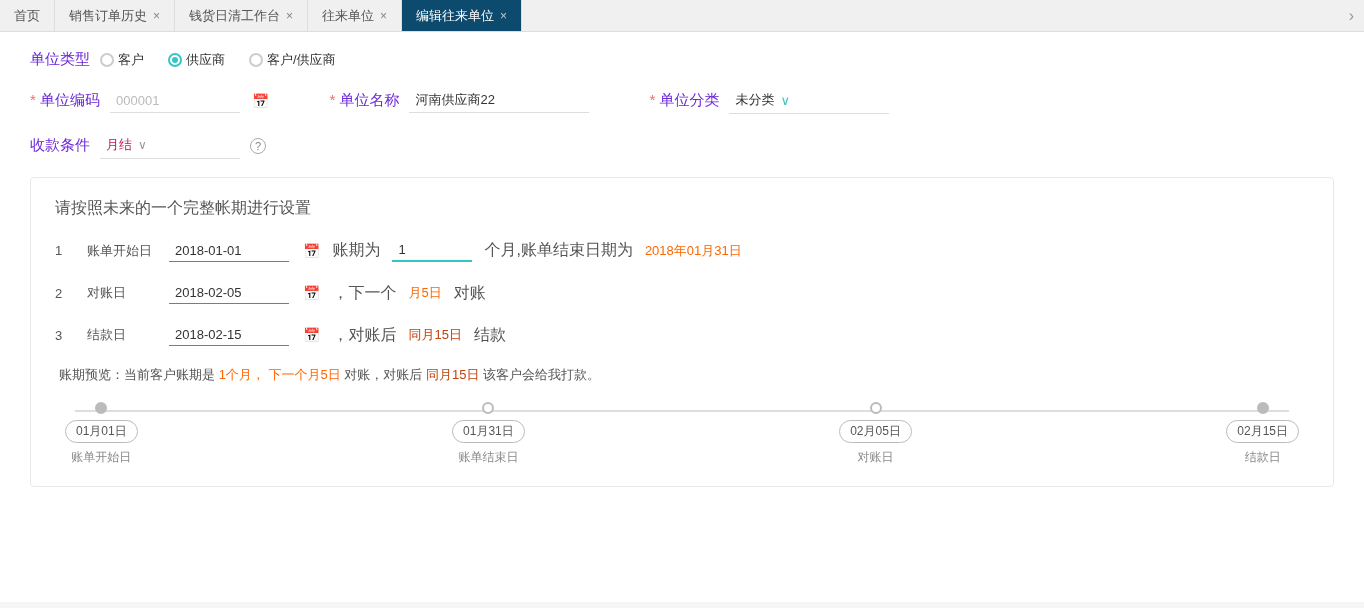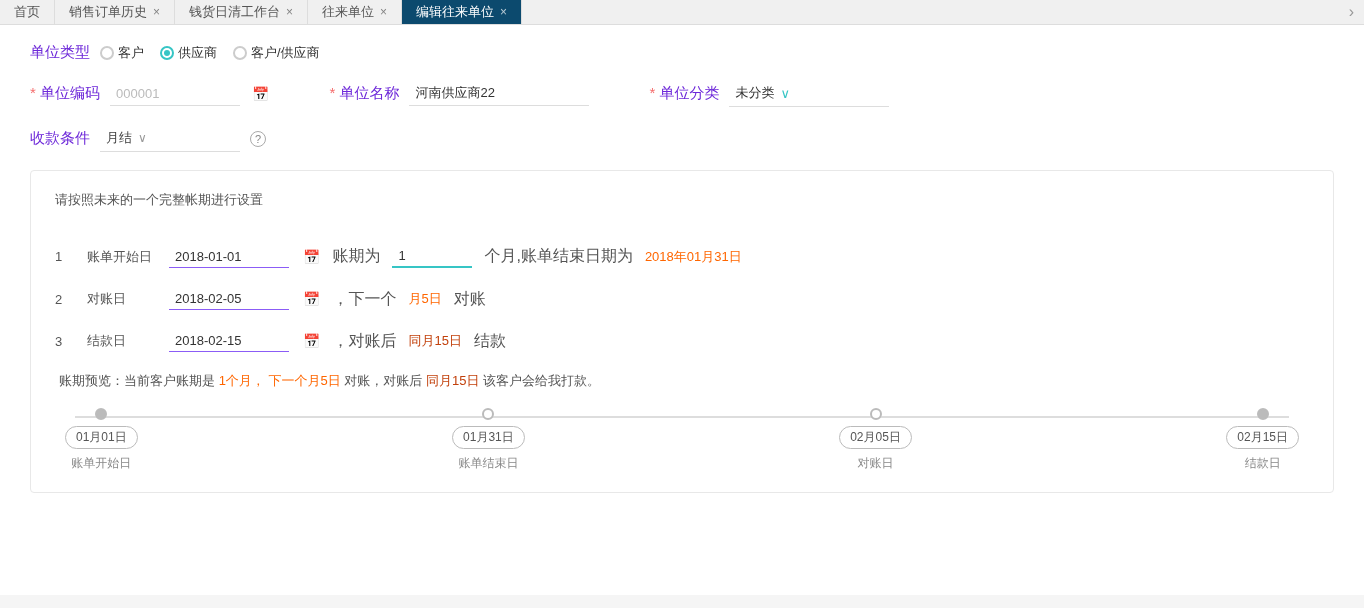--- a/index.html
+++ b/index.html
@@ -4,21 +4,21 @@
   <style>
     * { box-sizing: border-box; margin: 0; padding: 0; }
     body { font-family: 'Microsoft YaHei', Arial, sans-serif; font-size: 13px; background: #f5f5f5; color: #333; }
 
     
     .tabs-bar {
       display: flex;
       align-items: stretch;
       background: #f0f0f0;
       border-bottom: 1px solid #ddd;
-      height: 25px;
+      height: 32px;
     }
     .tab {
       display: flex;
       align-items: center;
       padding: 0 14px;
       cursor: pointer;
       font-size: 13px;
       color: #555;
       border-right: 1px solid #ddd;
       gap: 6px;
@@ -62,21 +62,21 @@
       color: #6d28d9;
       white-space: nowrap;
     }
     .form-label.required::before {
       content: '* ';
       color: #f56c6c;
     }
     .radio-group {
       display: flex;
       align-items: flex-start;
-      gap: 16px;
+      gap: 24px;
     }
     .radio-item {
       display: flex;
       align-items: center;
       gap: 4px;
       cursor: pointer;
     }
     .radio-circle {
       width: 14px;
       height: 14px;
@@ -118,21 +118,21 @@
     .select-wrapper {
       display: flex;
       align-items: center;
       border-bottom: 1px solid #ddd;
       padding: 4px 6px;
       gap: 6px;
       cursor: pointer;
       min-width: 140px;
     }
     .select-text {
-      color: #404040;
+      color: #be185d;
       font-size: 13px;
     }
     .select-arrow {
       color: #999;
       font-size: 12px;
     }
 
     .category-select {
       display: flex;
       align-items: center;
@@ -156,23 +156,23 @@
     }
 
     
     .settings-box {
       border: 1px solid #e8e8e8;
       border-radius: 4px;
       padding: 20px 24px;
       margin-bottom: 16px;
     }
     .settings-title {
-      font-size: 13px;
-      color: #555;
-      margin-bottom: 36px;
+      font-size: 16px;
+      color: #555;
+      margin-bottom: 20px;
     }
 
     .setting-row {
       display: flex;
       align-items: center;
       margin-bottom: 20px;
       gap: 12px;
     }
     .row-num {
       width: 20px;

